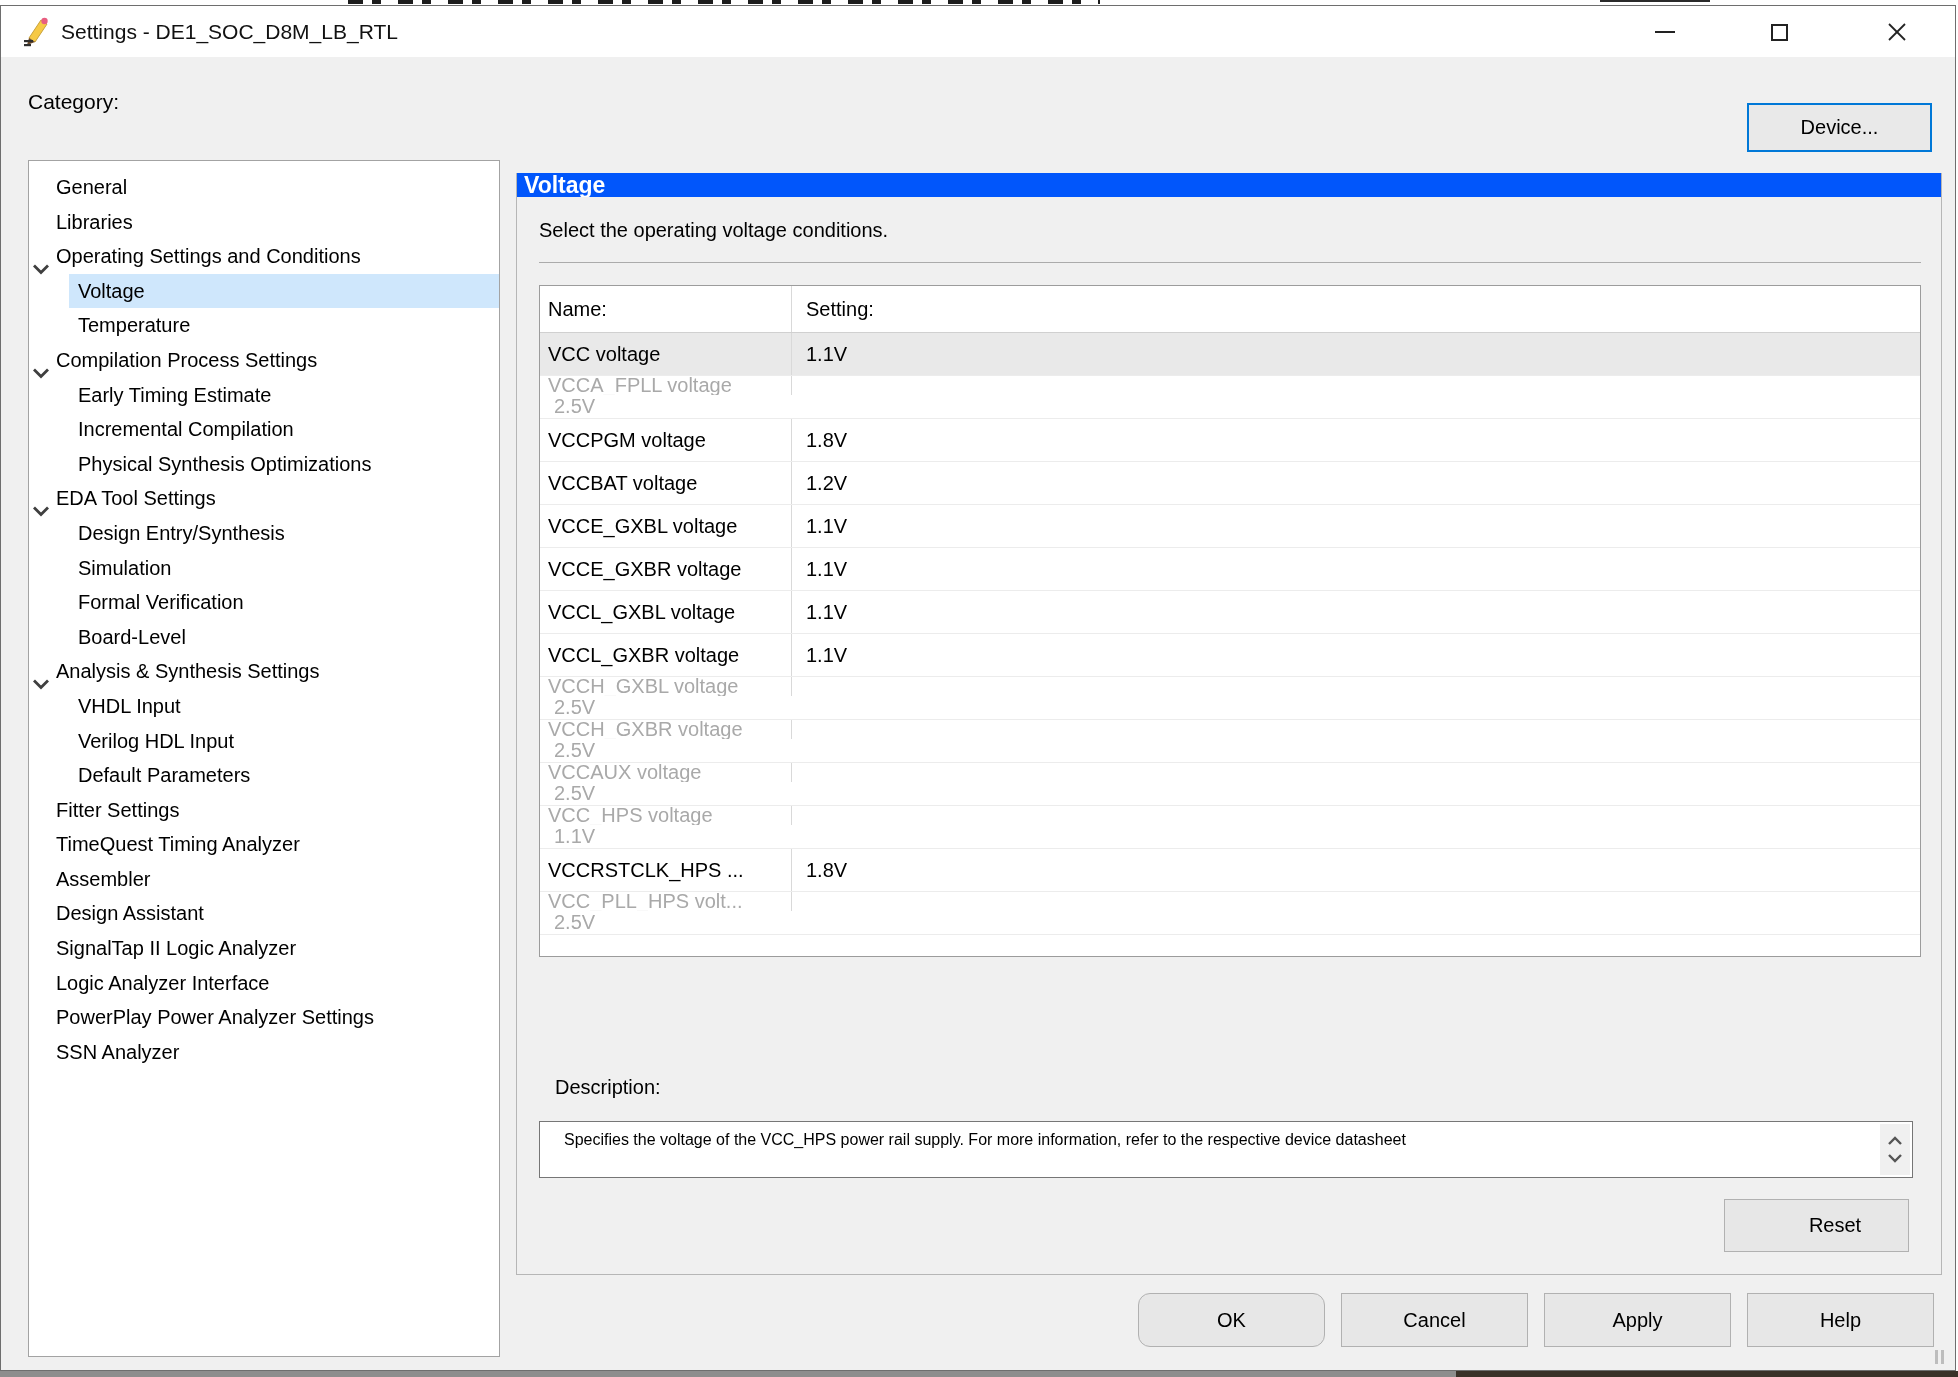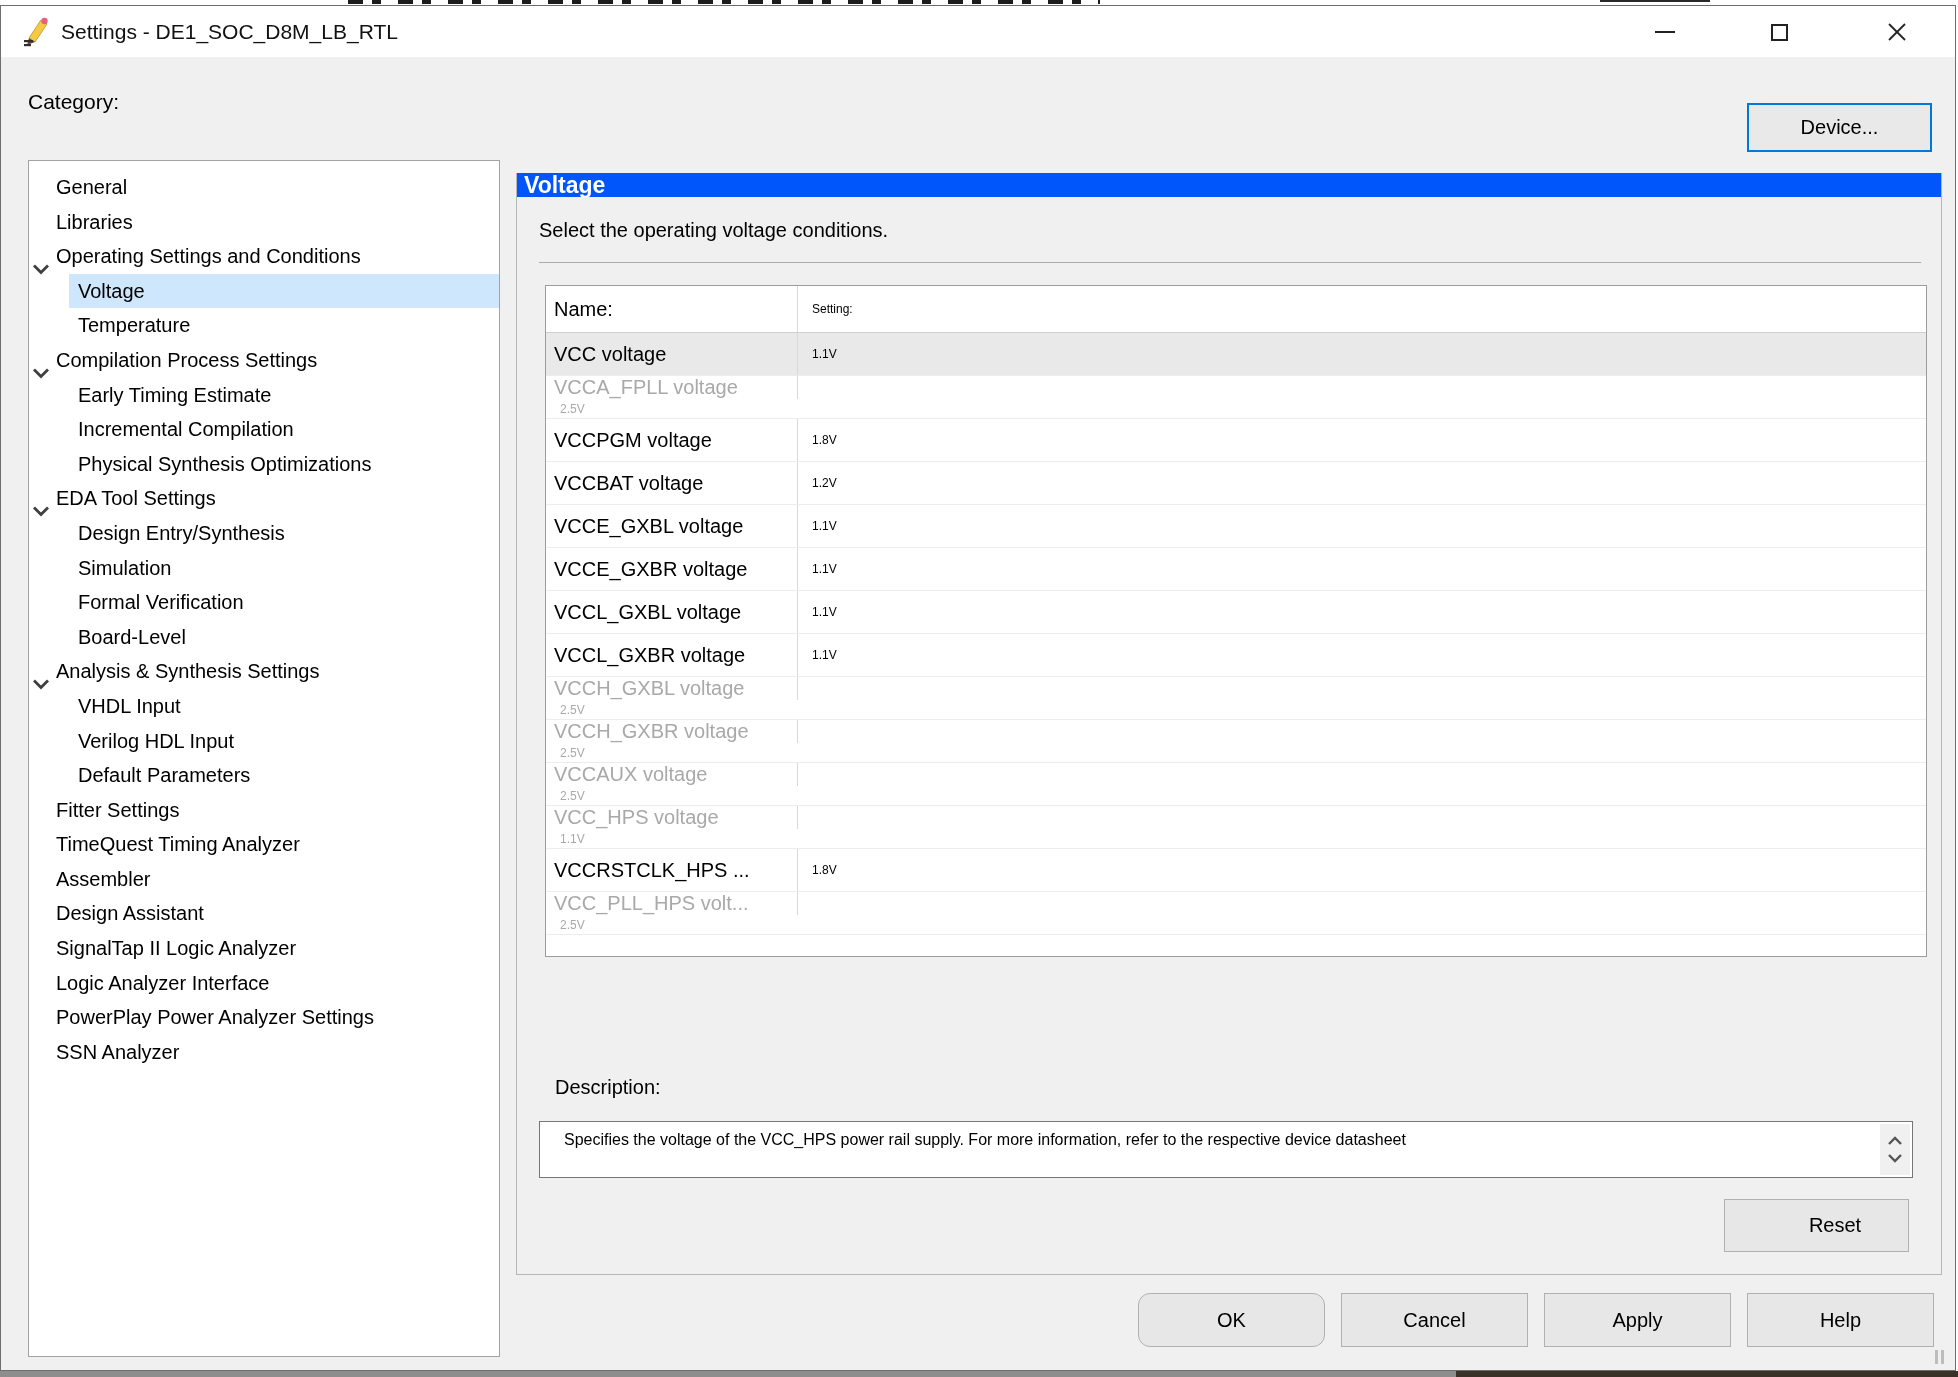--- a/index.html
+++ b/index.html
@@ -50,29 +50,29 @@
   .main-panel { position:absolute; left:515px; top:167px; width:1426px; height:1102px;
                 border:1px solid #b6b6b6; border-top:none; }
   .panel-header { position:absolute; left:0; top:0; width:100%; height:24px;
                   background:#0156fb; overflow:hidden; }
   .panel-header span { display:block; margin-top:-2px; padding-left:7px; line-height:28px;
                        font-size:23px; font-weight:bold; color:#ffffff; }
   .subtitle { position:absolute; left:22px; top:46px; font-size:20px; white-space:nowrap; }
   .sep { position:absolute; left:22px; top:89px; width:1382px; height:1px; background:#ababab; }
 
   
-  .vtable { position:absolute; left:28px; top:112px; width:1382px; height:672px;
+  .vtable { position:absolute; left:22px; top:112px; width:1382px; height:672px;
             background:#ffffff; border:1px solid #9c9c9c; overflow:hidden; }
   .t-header { display:flex; height:47px; border-bottom:1px solid #d0d0d0; }
   .t-row { display:flex; height:43px; border-bottom:1px solid #ececec; }
   .t-row.highlight { background:#e9e9e9; }
   .t-row.disabled { color:#a9a9a9;flex-direction:column; }
   .cell-name { width:252px; border-right:1px solid #d9d9d9; padding-left:8px; display:flex; align-items:center;
                font-size:20px; white-space:nowrap; overflow:hidden; }
-  .cell-setting { flex:1; padding-left:14px; display:flex; align-items:center; font-size:12px; white-space:nowrap; }
+  .cell-setting { flex:1; padding-left:14px; display:flex; align-items:center; font-size:20px; white-space:nowrap; }
   .t-header .cell-name, .t-header .cell-setting { color:#000; }
 
   
   .desc-label { position:absolute; left:22px; top:903px; font-size:20px;margin-left:16px; }
   .desc-box { position:absolute; left:22px; top:948px; width:1374px; height:57px;
               background:#ffffff; border:1px solid #767676; overflow:hidden; }
   .desc-text { position:absolute; left:24px; top:4px; width:1000px; font-size:16px; line-height:27px; }
   .desc-scroll { position:absolute; right:2px; top:2px; width:30px; height:51px; background:#f0f0f0; }
   .desc-scroll .up { position:absolute; left:7px; top:8px; }
   .desc-scroll .dn { position:absolute; left:7px; bottom:8px; }

